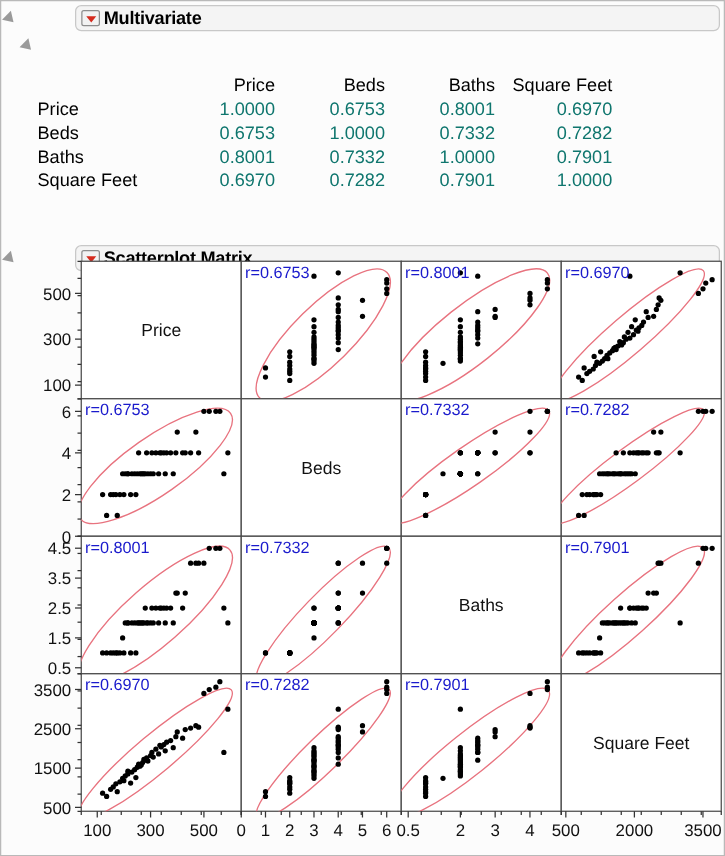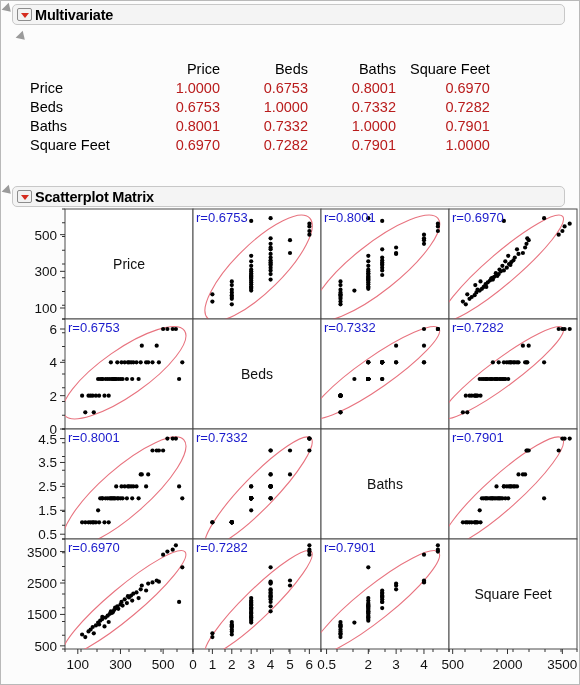--- a/index.html
+++ b/index.html
@@ -32,51 +32,51 @@
   }
   .redbox:after{
     content:"";position:absolute;left:3px;top:4px;
     width:0;height:0;
     border-left:4px solid transparent;
     border-right:4px solid transparent;
     border-top:5px solid #d52b1e;
   }
 
   
-  .hdr-row{position:absolute;display:flex;}
+  .hdr-row{position:absolute;display:flex;align-items:center;gap:48px;}
   .hdr-plate{
     background:#f4f4f4;border:1px solid #c8c8c8;border-radius:5px;
     height:21px;display:flex;align-items:center;box-sizing:border-box;
     padding-left:4px;
   }
   .hdr-title{
     font-weight:bold;font-size:14.5px;color:#000;
     white-space:nowrap;letter-spacing:-0.2px;margin-left:3px;
   }
   #h-multivariate{left:4px;top:4px;width:572px;}
   #h-multivariate .hdr-plate{width:553px;}
   #h-correlations{left:18px;top:32px;width:558px;}
   #h-correlations .hdr-plate{width:440px;}
-  #h-scatter{left:4px;top:186px;width:572px;}
+  #h-scatter{left:4px;top:196px;width:572px;}
   #h-scatter .hdr-plate{width:553px;}
 
   
   #corr-table{
     position:absolute;left:30px;top:60px;
     border-collapse:collapse;font-size:14.5px;
   }
   #corr-table td{padding:0;height:19px;line-height:19px;white-space:nowrap;}
   #corr-table .rowhead{
     text-align:left;color:#000;padding-right:10px;min-width:92px;
   }
   #corr-table .colhead{
     text-align:right;color:#000;padding-left:14px;min-width:74px;
   }
   #corr-table .val{
-    text-align:right;color:#b91c1c;padding-left:14px;min-width:74px;
+    text-align:right;color:#0f766e;padding-left:14px;min-width:74px;
   }
 
   
   #spm{position:absolute;left:0;top:207px;width:580px;height:470px;}
   #spm svg{display:block;}
   .cellbox{fill:#ffffff;stroke:#4a4a4a;stroke-width:1;}
   .rlabel{font-family:"Liberation Sans",sans-serif;font-size:13px;fill:#1a1acc;}
   .diaglabel{font-family:"Liberation Sans",sans-serif;font-size:14px;fill:#111;text-anchor:middle;}
   .ticktxt{font-family:"Liberation Sans",sans-serif;font-size:13.5px;fill:#111;}
   .ellipse{fill:none;stroke:#e8737f;stroke-width:1.1;}

